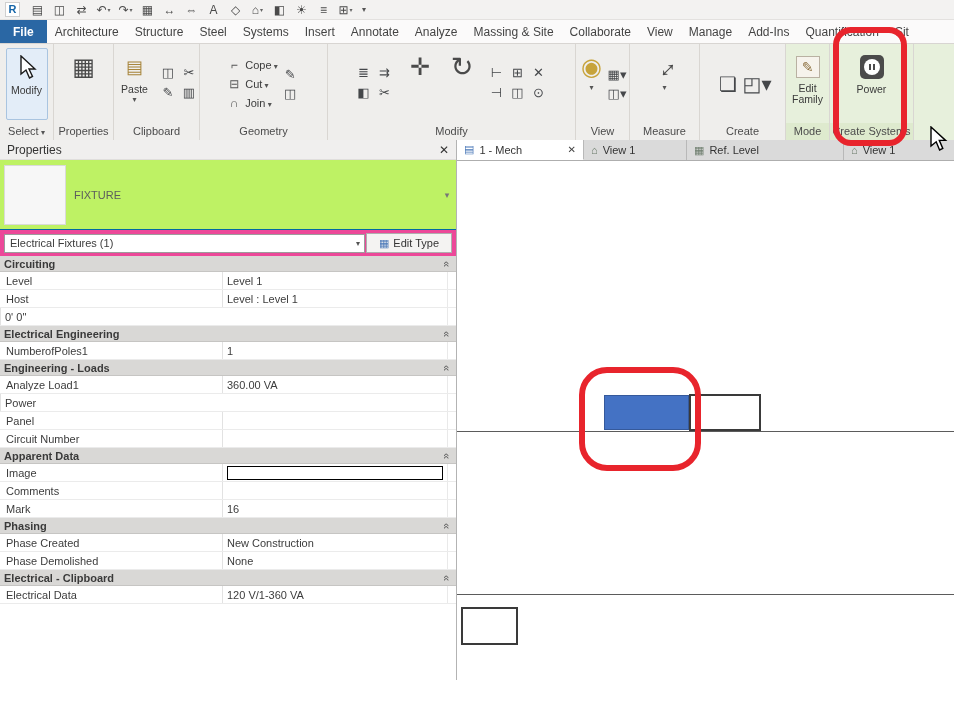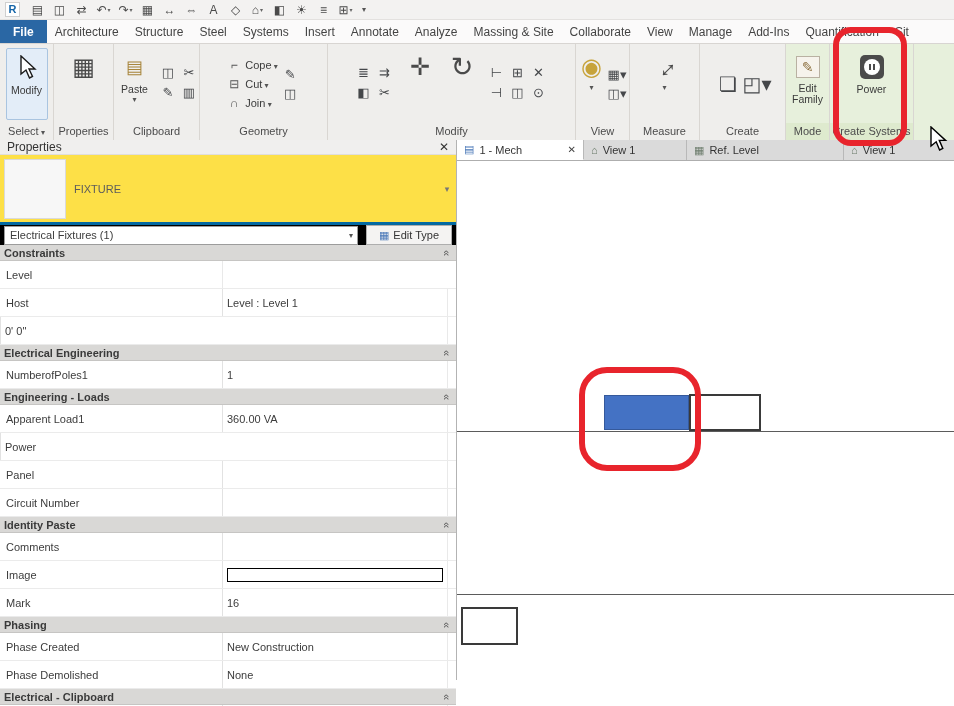--- a/index.html
+++ b/index.html
@@ -54,33 +54,33 @@
   
   .context-bar { height:26px; background:#f1f0ee; border-bottom:1px solid #d8d6d3; display:flex; align-items:center; padding-left:8px; font-size:12px; color:#222; }
 
   
   .main { display:flex; height:540px; }
 
   
   .props { width:457px; flex:none; background:#fff; border-right:1px solid #b3b3b3; display:flex; flex-direction:column; font-size:11px; color:#3c3c3c; }
   .props-title { height:20px; background:#f0efee; display:flex; align-items:center; justify-content:space-between; padding:0 7px; font-size:12px; color:#333; border-bottom:1px solid #e0dedc; }
   .props-close { font-size:12px; color:#333; cursor:default; }
-  .type-selector { height:70px; background:#fde047; border-bottom:3px solid #0369a1; display:flex; align-items:center; }
+  .type-selector { height:70px; background:#bef264; border-bottom:1px solid #0369a1; display:flex; align-items:center; }
   .type-preview { width:62px; height:60px; margin:4px 8px 4px 4px; background:#f7f7f7; border:1px solid #dadada; flex:none; }
   .type-name { flex:1; font-size:11px; color:#5c5c5c; }
   .type-arrow { width:18px; text-align:center; color:#777; font-size:9px; }
-  .filter-row { height:26px; display:flex; align-items:center; gap:8px; padding:0 4px; background:#000000; }
+  .filter-row { height:26px; display:flex; align-items:center; gap:1px; padding:0 4px; background:#ec4899; }
   .combo { flex:1; height:19px; border:1px solid #9c9c9c; background:#fff; display:flex; align-items:center; padding-left:5px; position:relative; }
   .combo-arrow { position:absolute; right:4px; font-size:8px; color:#555; }
   .edit-type-btn { width:86px; height:20px; border:1px solid #aeaeae; background:#f4f3f2; display:flex; align-items:center; justify-content:center; gap:4px; font-size:11px; color:#333; }
   .edit-type-btn .eticon { font-size:11px; color:#4a78b8; }
   .pgrid { display:flex; flex-direction:column; }
   .pgroup { height:16px; background:#d9d8d6; border-bottom:1px solid #c6c5c3; display:flex; align-items:center; justify-content:space-between; padding:0 6px 0 4px; font-weight:bold; color:#3a3a3a; }
   .pgroup .chev { display:inline-block; transform:rotate(90deg); font-weight:normal; font-size:11px; color:#555; }
-  .prow { height:28px; display:flex; border-bottom:1px solid #ebebeb; }
+  .prow { height:18px; display:flex; border-bottom:1px solid #ebebeb; }
   .pcell { display:flex; align-items:center; overflow:hidden; white-space:nowrap; }
   .plabel { width:222px; flex:none; padding-left:6px; }
   .pvalue { flex:1; border-left:1px solid #e2e2e2; padding-left:4px; }
   .pspacer { width:9px; flex:none; border-left:1px solid #e9e9e9; }
   .pinput { width:216px; height:14px; border:1px solid #000; background:#fff; }
   .props-rest { flex:1; background:#fff; }
 
   
   .drawing { flex:1; display:flex; flex-direction:column; background:#fff; }
   .view-tabs { height:21px; background:#d2d2d2; border-bottom:1px solid #aeaeae; display:flex; }
@@ -320,25 +320,26 @@
           <span>Electrical Fixtures (1)</span>
           <span class="combo-arrow">▾</span>
         </div>
         <div class="edit-type-btn">
           <span class="eticon">▦</span>
           <span>Edit Type</span>
         </div>
       </div>
       <div class="pgrid" id="prop-grid">
           <div class="pgroup">
-            <span>Constraints</span>
+            <span>Circuiting</span>
             <span class="chev">«</span>
           </div>
           <div class="prow">
             <div class="pcell plabel">Level</div>
+            <div class="pcell pvalue">Level 1</div>
             <div class="pcell pspacer"></div>
           </div>
           <div class="prow">
             <div class="pcell plabel">Host</div>
             <div class="pcell pvalue">Level : Level 1</div>
             <div class="pcell pspacer"></div>
           </div>
           <div class="prow">
             <div class="pcell pvalue">0' 0"</div>
             <div class="pcell pspacer"></div>
@@ -350,52 +351,52 @@
           <div class="prow">
             <div class="pcell plabel">NumberofPoles1</div>
             <div class="pcell pvalue">1</div>
             <div class="pcell pspacer"></div>
           </div>
           <div class="pgroup">
             <span>Engineering - Loads</span>
             <span class="chev">«</span>
           </div>
           <div class="prow">
-            <div class="pcell plabel">Apparent Load1</div>
+            <div class="pcell plabel">Analyze Load1</div>
             <div class="pcell pvalue">360.00 VA</div>
             <div class="pcell pspacer"></div>
           </div>
           <div class="prow">
             <div class="pcell pvalue">Power</div>
             <div class="pcell pspacer"></div>
           </div>
           <div class="prow">
             <div class="pcell plabel">Panel</div>
             <div class="pcell pvalue"></div>
             <div class="pcell pspacer"></div>
           </div>
           <div class="prow">
             <div class="pcell plabel">Circuit Number</div>
             <div class="pcell pvalue"></div>
             <div class="pcell pspacer"></div>
           </div>
           <div class="pgroup">
-            <span>Identity Paste</span>
-            <span class="chev">«</span>
-          </div>
-          <div class="prow">
-            <div class="pcell plabel">Comments</div>
-            <div class="pcell pvalue"></div>
-            <div class="pcell pspacer"></div>
+            <span>Apparent Data</span>
+            <span class="chev">«</span>
           </div>
           <div class="prow">
             <div class="pcell plabel">Image</div>
             <div class="pcell pvalue">
               <div class="pinput"></div>
             </div>
+            <div class="pcell pspacer"></div>
+          </div>
+          <div class="prow">
+            <div class="pcell plabel">Comments</div>
+            <div class="pcell pvalue"></div>
             <div class="pcell pspacer"></div>
           </div>
           <div class="prow">
             <div class="pcell plabel">Mark</div>
             <div class="pcell pvalue">16</div>
             <div class="pcell pspacer"></div>
           </div>
           <div class="pgroup">
             <span>Phasing</span>
             <span class="chev">«</span>

